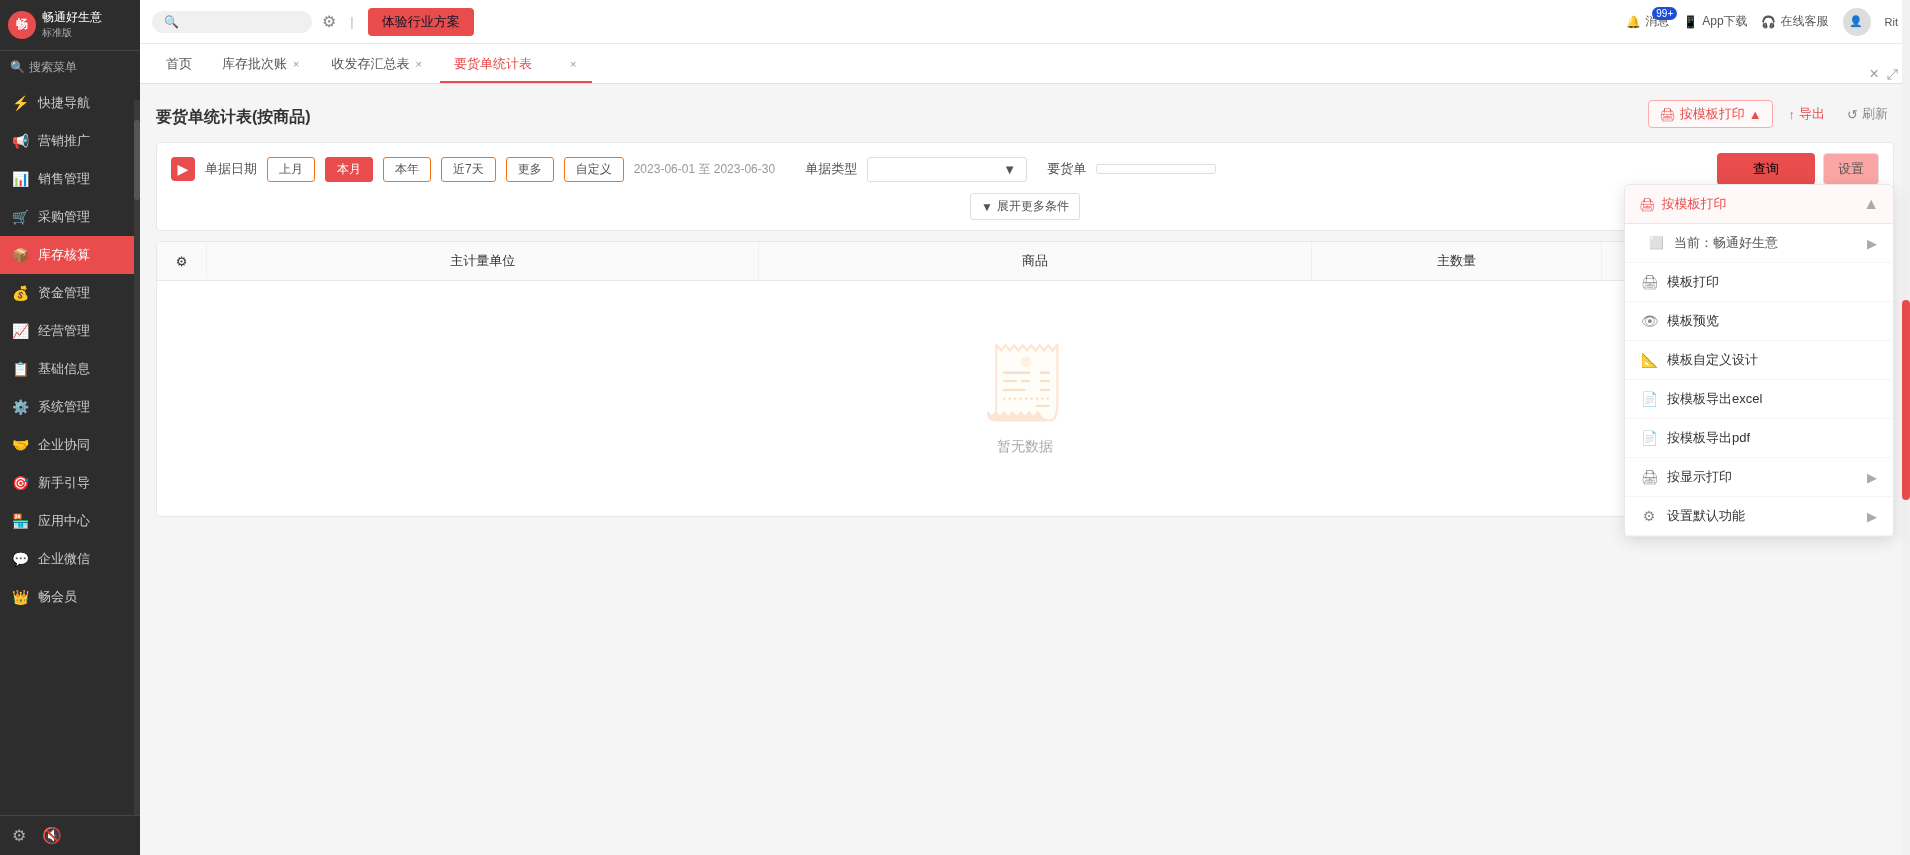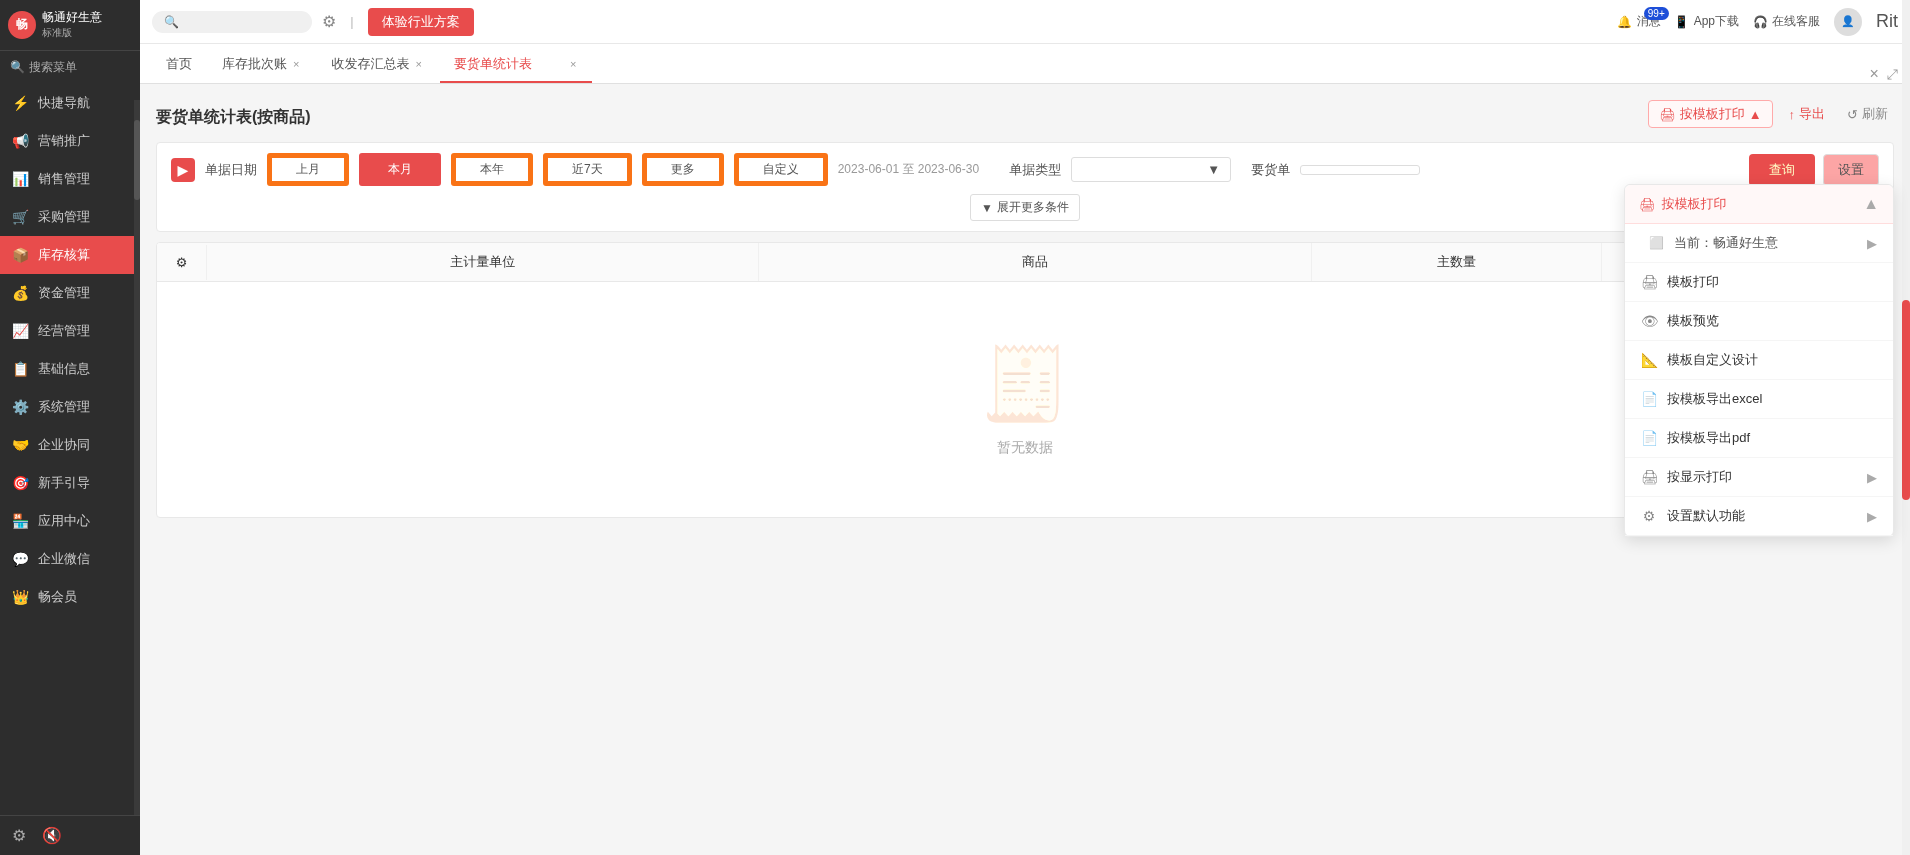--- a/index.html
+++ b/index.html
@@ -89,21 +89,21 @@
       border-radius: 12px;
       padding: 4px 12px;
       color: #999;
       font-size: 12px;
       width: 160px;
       display: flex; align-items: center; gap: 4px;
     }
     .topbar-gear { color: #888; cursor: pointer; font-size: 16px; }
     .topbar-trial-btn {
       background: #e84c4c;
-      color: #ffffff;
+      color: #0f172a;
       border: none;
       border-radius: 4px;
       padding: 5px 14px;
       font-size: 13px;
       cursor: pointer;
     }
     .topbar-spacer { flex: 1; }
     .topbar-right { display: flex; align-items: center; gap: 14px; }
     .topbar-badge-item { display: flex; align-items: center; gap: 4px; color: #555; font-size: 12px; cursor: pointer; position: relative; }
     .badge {
@@ -116,21 +116,21 @@
       top: -6px; right: -8px;
       min-width: 16px; text-align: center;
     }
     .topbar-avatar {
       width: 28px; height: 28px;
       background: #ddd;
       border-radius: 50%;
       display: flex; align-items: center; justify-content: center;
       font-size: 11px; color: #888;
     }
-    .topbar-username { font-size: 18px; color: #555; }
+    .topbar-username { font-size: 11px; color: #555; }
 
     
     .tabs {
       height: 40px;
       background: #fff;
       display: flex;
       align-items: flex-end;
       padding: 0 12px;
       border-bottom: 1px solid #e0e0e0;
       flex-shrink: 0;
@@ -208,22 +208,22 @@
     .filter-expand-icon {
       width: 24px; height: 24px;
       background: #e84c4c;
       color: white;
       border-radius: 4px;
       display: flex; align-items: center; justify-content: center;
       cursor: pointer; font-size: 14px;
     }
     .filter-label { color: #555; font-size: 13px; white-space: nowrap; }
     .date-btn {
-      padding: 3px 24px;
-      border: 5px solid #f97316;
+      padding: 3px 11px;
+      border: 1px solid #f97316;
       border-radius: 3px;
       font-size: 12px;
       color: #555;
       cursor: pointer;
       background: #fff;
     }
     .date-btn.active {
       background: #e84c4c;
       color: white;
       border-color: #e84c4c;
@@ -257,24 +257,24 @@
       border: 1px solid #ddd;
       border-radius: 3px;
       background: #fff;
       margin: 6px auto 0;
       width: fit-content;
     }
 
     
     .query-btn {
       background: #e84c4c;
-      color: #fef9c3;
+      color: #000000;
       border: none;
       border-radius: 4px;
-      padding: 6px 20px;
+      padding: 6px 36px;
       font-size: 13px;
       cursor: pointer;
     }
     .settings-btn {
       border: 1px solid #ddd;
       background: #fca5a5;
       color: #555;
       border-radius: 4px;
       padding: 6px 14px;
       font-size: 13px;

